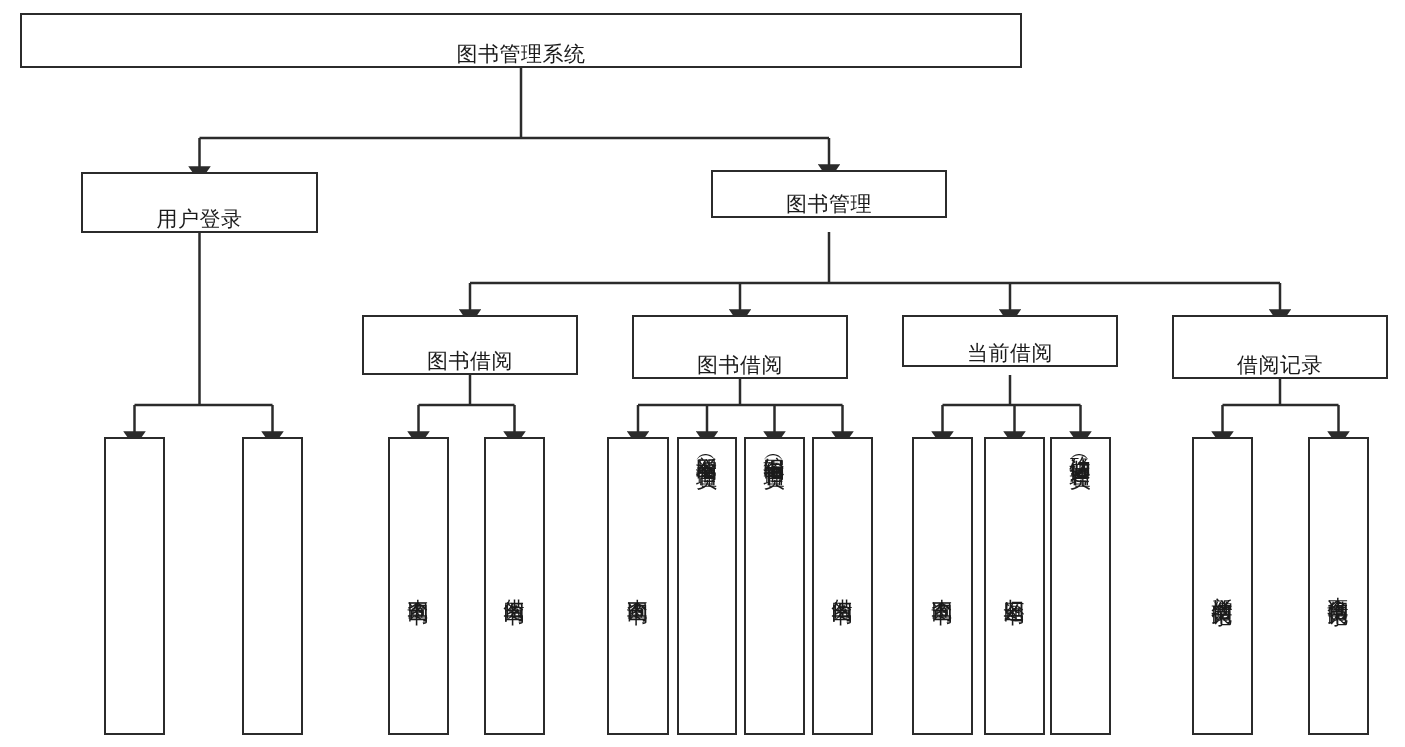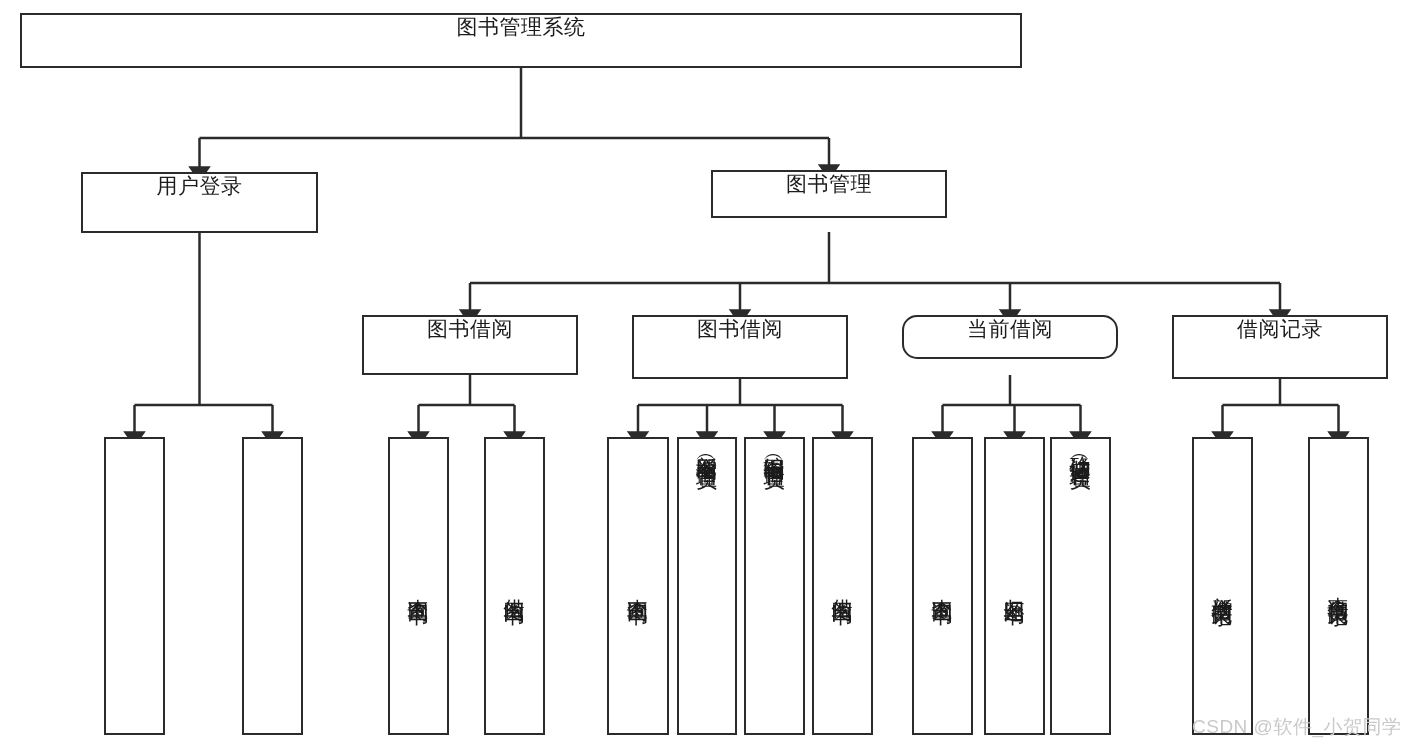--- a/index.html
+++ b/index.html
@@ -16,21 +16,21 @@
     height: 747px;
     background: #ffffff;
     overflow: hidden;
   }
   .node {
     position: absolute;
     box-sizing: border-box;
     background: #ffffff;
     border: 2.5px solid #2b2b2b;
     display: flex;
-    align-items: flex-start;
+    align-items: flex-end;
     justify-content: center;
     overflow: hidden;
   }
   .node-label {
     color: #1b1b1b;
     font-size: 21px;
     line-height: 1.12;
     letter-spacing: 0.5px;
     white-space: nowrap;
     text-align: center;
@@ -131,21 +131,21 @@
       </div>
       <div class="node horizontal" style="left: 711px; top: 170px; width: 236px; height: 48px;">
         <span class="node-label">图书管理</span>
       </div>
       <div class="node horizontal" style="left: 362px; top: 315px; width: 216px; height: 60px;">
         <span class="node-label">图书借阅</span>
       </div>
       <div class="node horizontal" style="left: 632px; top: 315px; width: 216px; height: 64px;">
         <span class="node-label">图书借阅</span>
       </div>
-      <div class="node horizontal" style="left: 902px; top: 315px; width: 216px; height: 44px; border-radius: 15px;">
+      <div class="node horizontal" style="left: 902px; top: 315px; width: 216px; height: 52px;">
         <span class="node-label">当前借阅</span>
       </div>
       <div class="node horizontal" style="left: 1172px; top: 315px; width: 216px; height: 64px;">
         <span class="node-label">借阅记录</span>
       </div>
       <div class="node vertical align-bottom" style="left: 104px; top: 437px; width: 61px; height: 298px;">
         <span class="node-label">用户登录</span>
       </div>
       <div class="node vertical align-bottom" style="left: 242px; top: 437px; width: 61px; height: 298px;">
         <span class="node-label">注销登录</span>
@@ -177,14 +177,13 @@
       <div class="node vertical align-top" style="left: 1050px; top: 437px; width: 61px; height: 298px;">
         <span class="node-label">确认归还（管理员）</span>
       </div>
       <div class="node vertical align-center" style="left: 1192px; top: 437px; width: 61px; height: 298px;">
         <span class="node-label">新增借阅记录</span>
       </div>
       <div class="node vertical align-center" style="left: 1308px; top: 437px; width: 61px; height: 298px;">
         <span class="node-label">查询借阅记录</span>
       </div>
     </div>
-  <div class="watermark" style="left: 1192px; top: 714px; color: rgb(201, 201, 201);">CSDN @软件_小贺同学</div>
 </div>
 
 </body></html>

